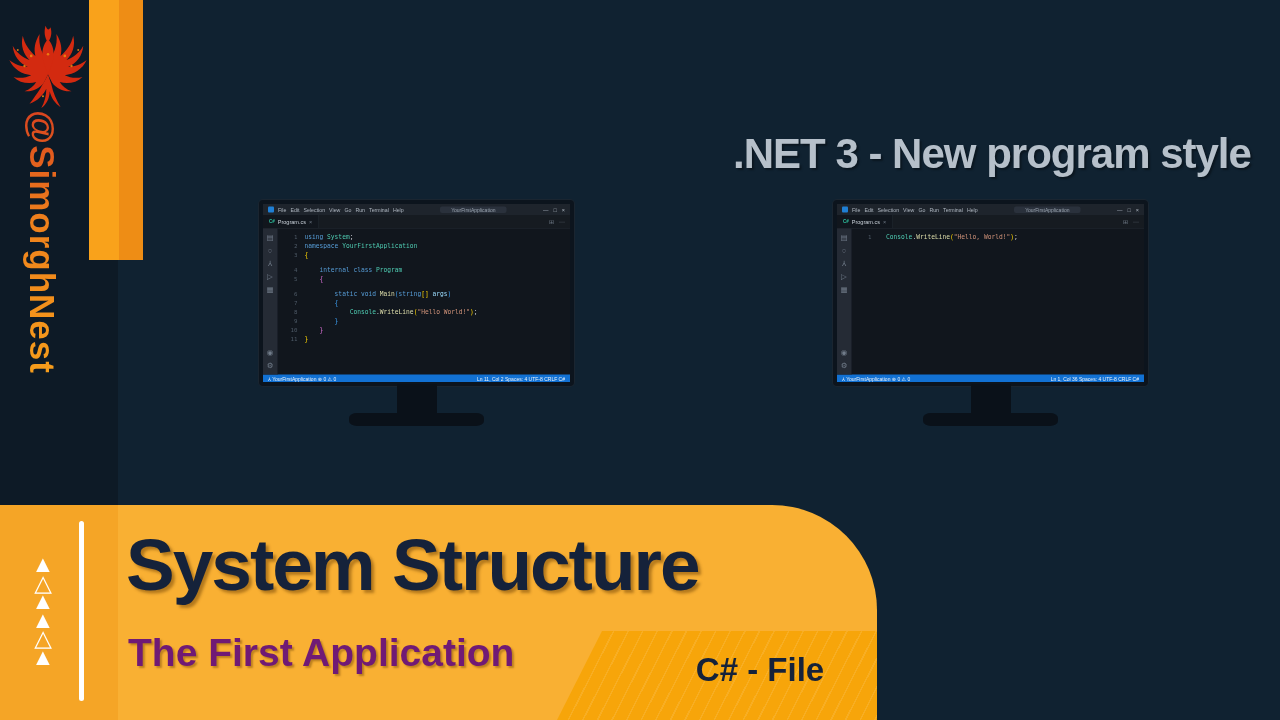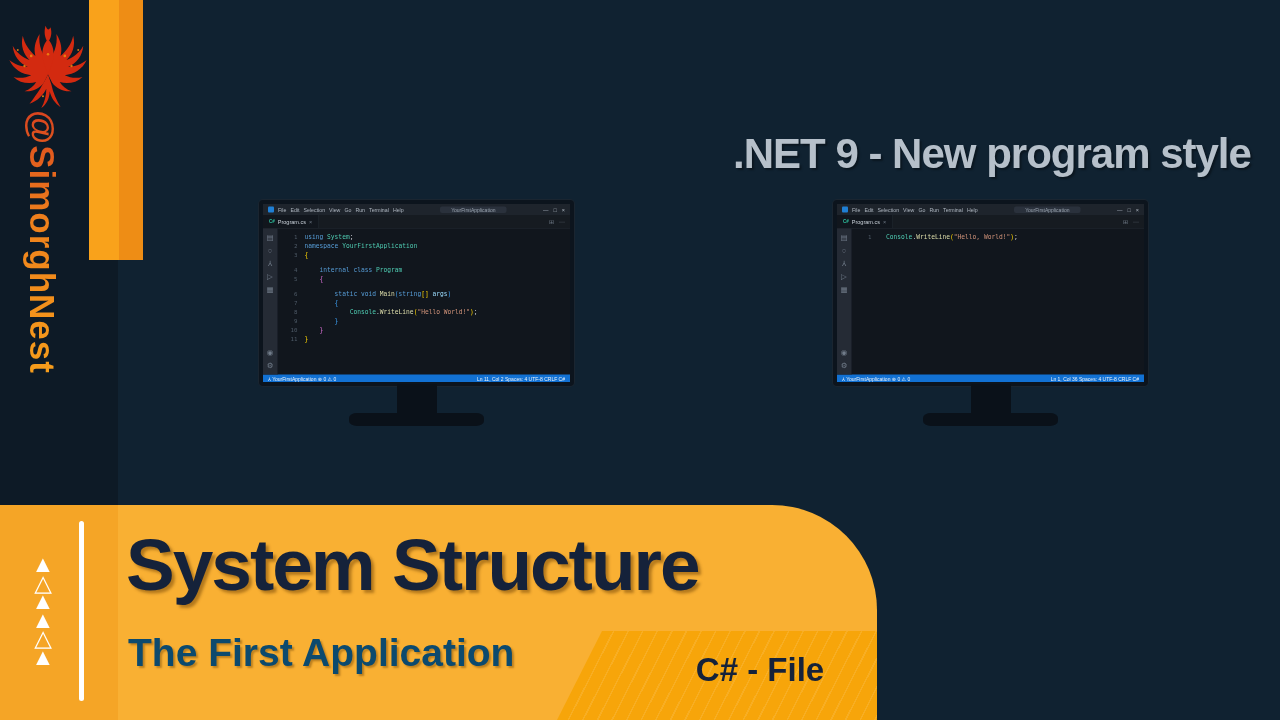--- a/index.html
+++ b/index.html
@@ -65,21 +65,21 @@
   .banner{position:absolute;left:0;top:505px;width:877px;height:215px;background:#f9b033;
           border-top-right-radius:105px;overflow:hidden;}
   .banner-left-tint{position:absolute;left:0;top:0;width:118px;height:100%;background:rgba(236,138,6,.28);}
   .tag-strip{position:absolute;left:0;top:126px;width:877px;height:89px;
              background:#f7a50a;
              background-image:repeating-linear-gradient(117deg,rgba(255,255,255,.10) 0 1.5px,rgba(0,0,0,0) 1.5px 13px);
              clip-path:polygon(602px 0,100% 0,100% 100%,557px 100%);}
   .banner-title{position:absolute;left:126px;top:18px;font-size:73px;font-weight:800;
                 letter-spacing:-2px;color:#15223a;text-shadow:3px 3px 3px rgba(96,54,0,.45);white-space:nowrap;}
   .banner-subtitle{position:absolute;left:128px;top:126px;font-size:39px;font-weight:700;
-                   color:#0c4a6e;text-shadow:2px 2px 2px rgba(96,54,0,.4);white-space:nowrap;}
+                   color:#701a75;text-shadow:2px 2px 2px rgba(96,54,0,.4);white-space:nowrap;}
   .banner-tag{position:absolute;left:635px;top:146px;width:250px;text-align:center;
               font-size:33px;font-weight:800;color:#15223a;white-space:nowrap;}
   .white-line{position:absolute;left:79px;top:16px;width:5px;height:180px;background:#fff;border-radius:3px;}
   .arrows{position:absolute;left:30px;top:50px;width:26px;}
   .arrow{display:block;width:26px;text-align:center;font-size:23px;line-height:18.5px;color:#fff;}
 </style>
 </head>
 <body>
 
 <div class="stage">
@@ -104,21 +104,21 @@
           <circle cx="50" cy="38" r="1.5"></circle>
           <circle cx="44" cy="88" r="1.3"></circle>
         <circle cx="14" cy="33" r="1.2"></circle>
           <circle cx="86" cy="33" r="1.2"></circle>
       </g>
     </svg>
   </div>
 
   <div class="handle">@SimorghNest</div>
 
-  <div class="net-heading right">.NET 9 - New program style</div>
+  <div class="net-heading right">.NET 3 - New program style</div>
 
   <div class="monitor" style="left:259px;top:200px;">
     <div class="screen">
       <div class="screen-inner">
         <div class="vs-titlebar">
           <span class="vs-logo"></span>
           <span class="vs-menu">
               <span class="vs-menu-item">File</span>
               <span class="vs-menu-item">Edit</span>
               <span class="vs-menu-item">Selection</span>

